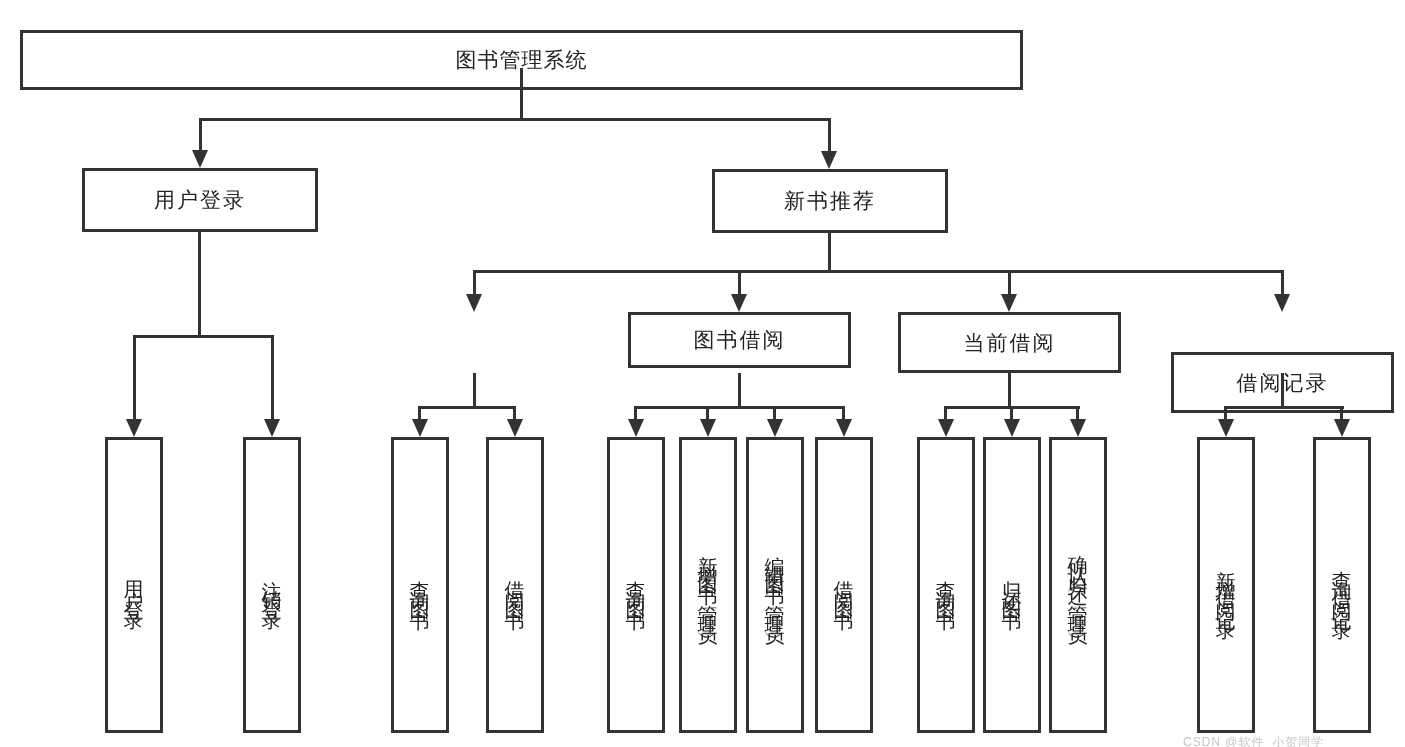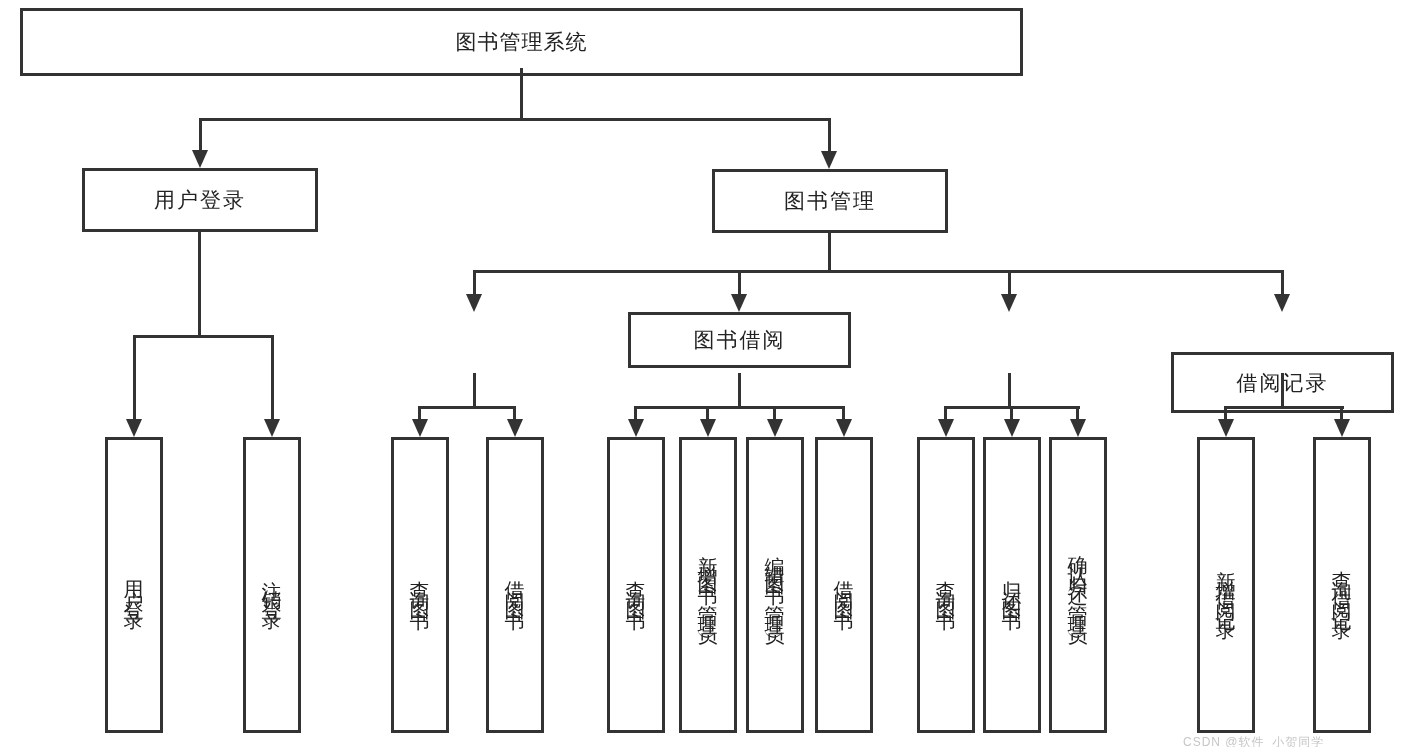--- a/index.html
+++ b/index.html
@@ -28,37 +28,40 @@
   .watermark {
     position:absolute; left:1183px; top:734px; z-index:5;
     font-size:12px; color:var(--wm); white-space:nowrap; letter-spacing:1px;
   }
 </style>
 </head>
 <body>
 
 <div class="canvas">
 
-  <div class="box" style="left:20px; top:8px; width:1003px; height:68px;">
+  <div class="box" style="left:20px; top:30px; width:1003px; height:60px;">
     <span class="root-label">图书管理系统</span>
   </div>
 
   <div class="box" style="left:82px; top:168px; width:236px; height:64px;">
     <span class="hlabel">用户登录</span>
   </div>
 
   <div class="box" style="left:712px; top:169px; width:236px; height:64px;">
-    <span class="hlabel">图书管理</span>
+    <span class="hlabel">新书推荐</span>
   </div>
 
 
   <div class="box" style="left:628px; top:312px; width:223px; height:56px;font-family:Liberation Mono, monospace;">
     <span class="hlabel">图书借阅</span>
   </div>
 
+  <div class="box" style="left:898px; top:312px; width:223px; height:61px;">
+    <span class="hlabel">当前借阅</span>
+  </div>
 
   <div class="box" style="left:1171px; top:312px; width:223px; height:61px;margin-top:40px;">
     <span class="hlabel">借阅记录</span>
   </div>
 
   <div class="box" style="left:105px; top:437px; width:58px; height:296px;">
     <span class="vtext">用户登录</span>
   </div>
   <div class="box" style="left:243px; top:437px; width:58px; height:296px;">
     <span class="vtext">注销登录</span>

